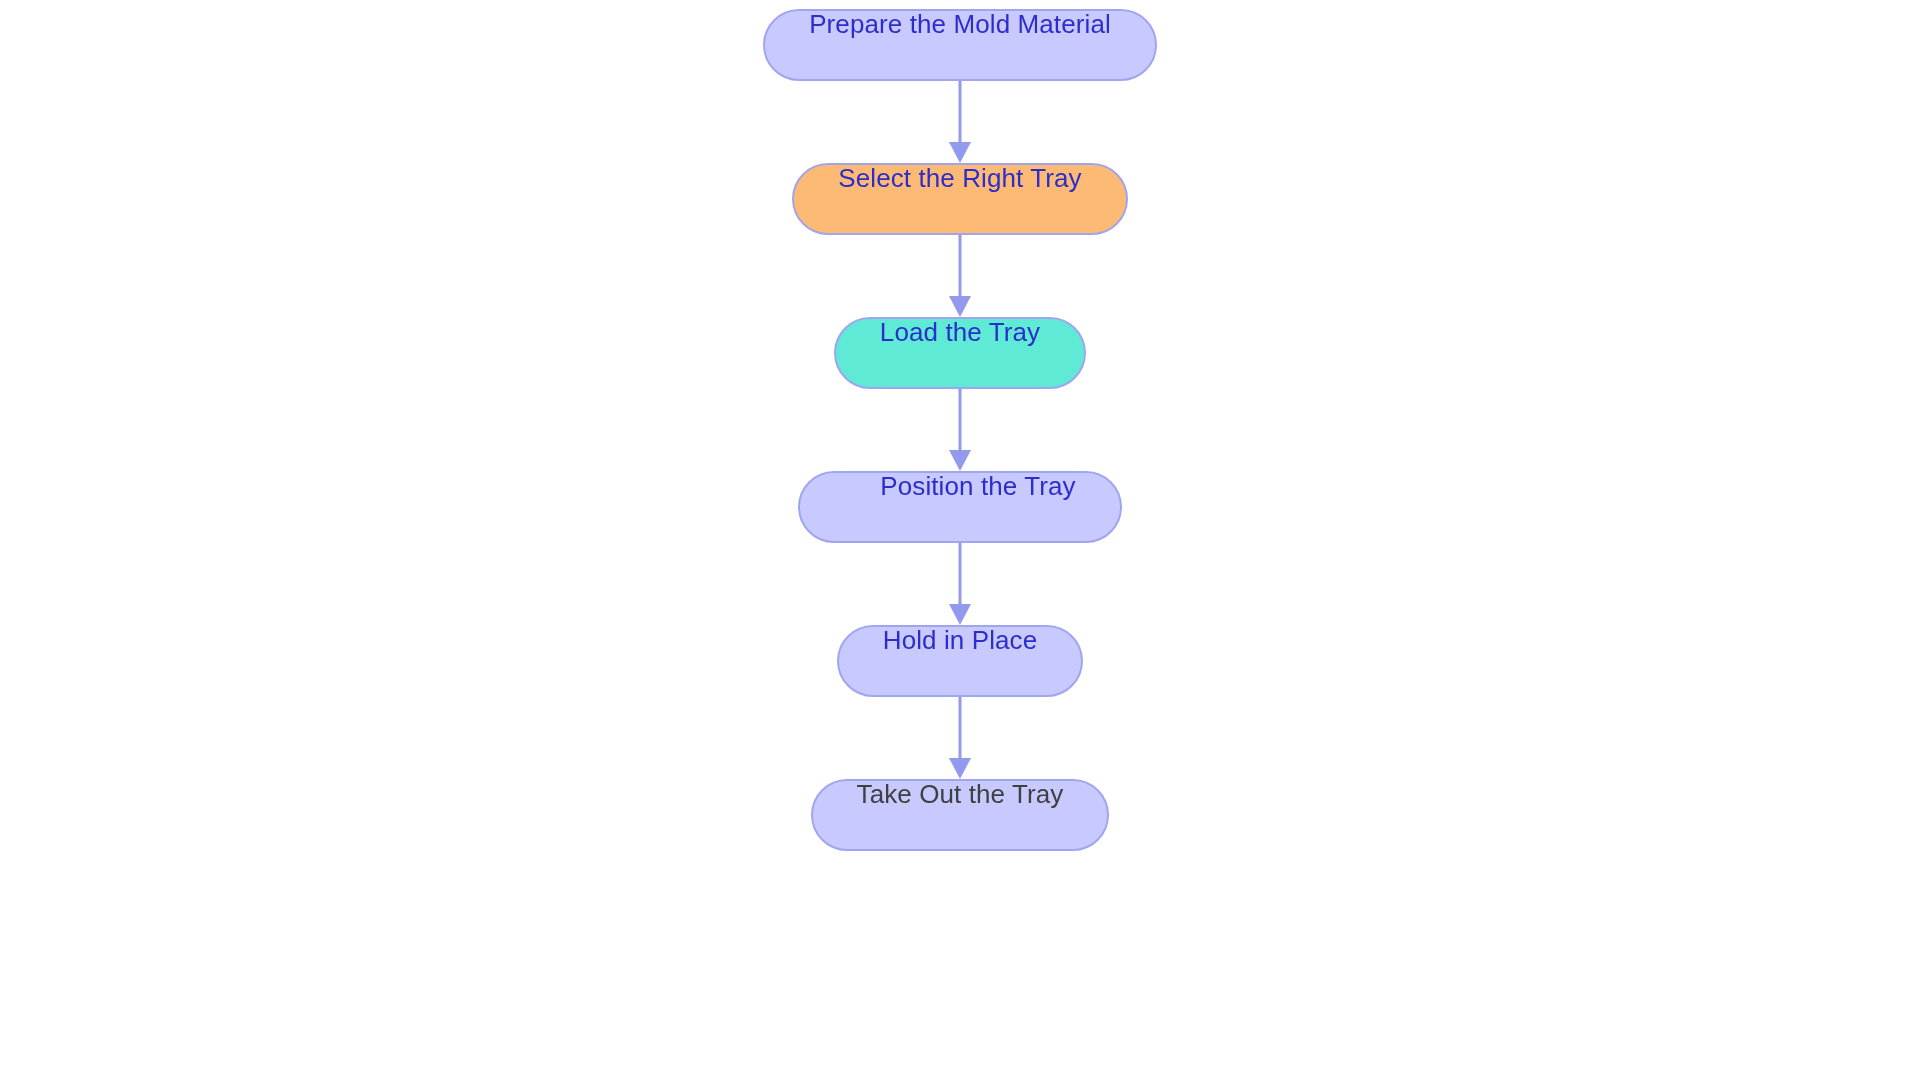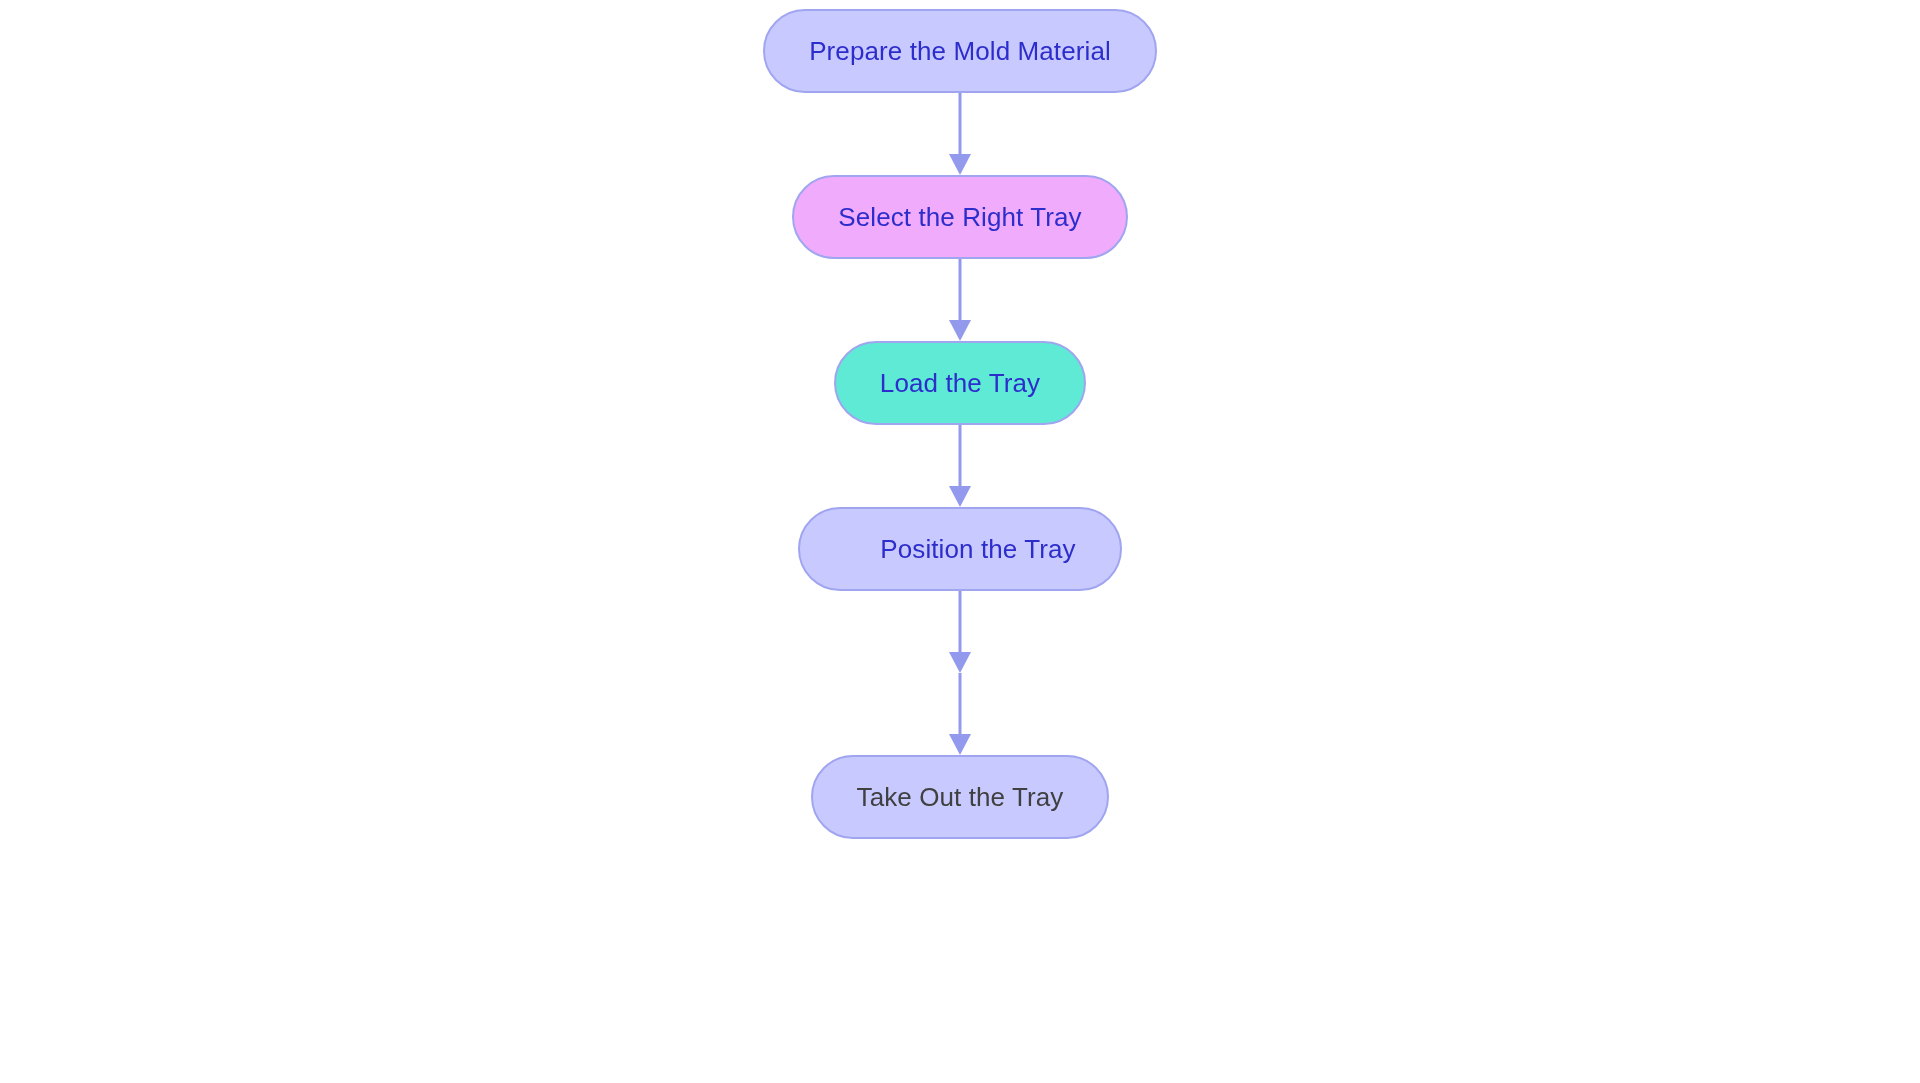--- a/index.html
+++ b/index.html
@@ -27,26 +27,25 @@
     top: 0;
     width: 1920px;
     height: 1083px;
     display: flex;
     flex-direction: column;
     align-items: center;
   }
 
   .node {
     box-sizing: border-box;
-    height: 84px;
+    height: 72px;
     border-radius: 52px;
     background: #c8caff;
     border: 2px solid #a0a5f0;
     display: flex;
-    align-items: center;
     justify-content: center;
     padding: 0 44px;
     white-space: nowrap;
     flex: 0 0 auto;
   }
 
   .node-label {
     font-family: "Liberation Sans", sans-serif;
     font-size: 26px;
     line-height: 1;
@@ -95,21 +94,21 @@
 
     <div class="node" style="background: rgb(200, 202, 255); border-color: rgb(160, 165, 240);">
       <span class="node-label" style="color: rgb(45, 45, 204);">Prepare the Mold Material</span>
     </div>
 
     <div class="connector">
       <div class="conn-line" style="background: rgb(147, 153, 236);"></div>
       <div class="conn-head" style="border-top-color: rgb(147, 153, 236);"></div>
     </div>
 
-    <div class="node" style="background: #f0abfc; border-color: rgb(160, 165, 240);">
+    <div class="node" style="background: #fdba74; border-color: rgb(160, 165, 240);">
       <span class="node-label" style="color: rgb(45, 45, 204);">Select the Right Tray</span>
     </div>
 
     <div class="connector">
       <div class="conn-line" style="background: rgb(147, 153, 236);"></div>
       <div class="conn-head" style="border-top-color: rgb(147, 153, 236);"></div>
     </div>
 
     <div class="node" style="background: #5eead4; border-color: rgb(160, 165, 240);">
       <span class="node-label" style="color: rgb(45, 45, 204);">Load the Tray</span>
@@ -122,20 +121,23 @@
 
     <div class="node" style="background: rgb(200, 202, 255); border-color: rgb(160, 165, 240);">
       <span class="node-label" style="color: rgb(45, 45, 204); margin-left: 36px;">Position the Tray</span>
     </div>
 
     <div class="connector">
       <div class="conn-line" style="background: rgb(147, 153, 236);"></div>
       <div class="conn-head" style="border-top-color: rgb(147, 153, 236);"></div>
     </div>
 
+    <div class="node" style="background: rgb(200, 202, 255); border-color: rgb(160, 165, 240);">
+      <span class="node-label" style="color: rgb(45, 45, 204);">Hold in Place</span>
+    </div>
 
     <div class="connector">
       <div class="conn-line" style="background: rgb(147, 153, 236);"></div>
       <div class="conn-head" style="border-top-color: rgb(147, 153, 236);"></div>
     </div>
 
     <div class="node" style="background: rgb(200, 202, 255); border-color: rgb(160, 165, 240);">
       <span class="node-label" style="color: #404040;">Take Out the Tray</span>
     </div>
 

